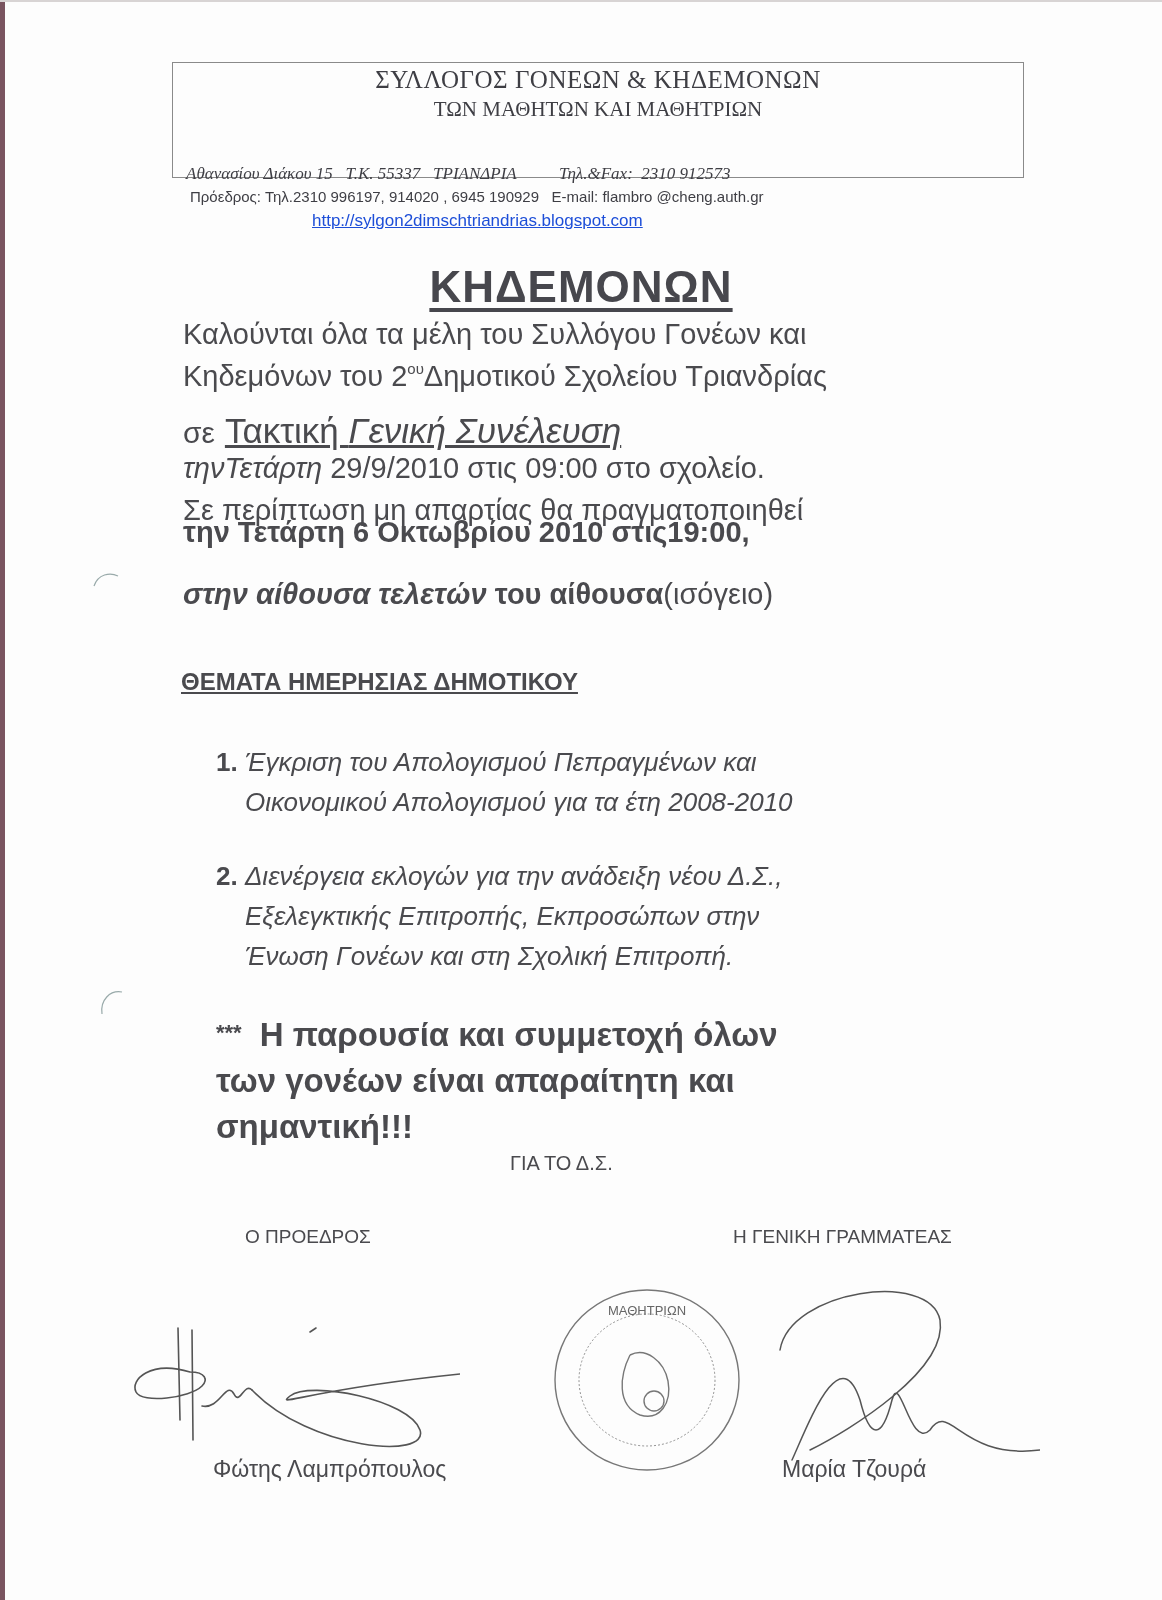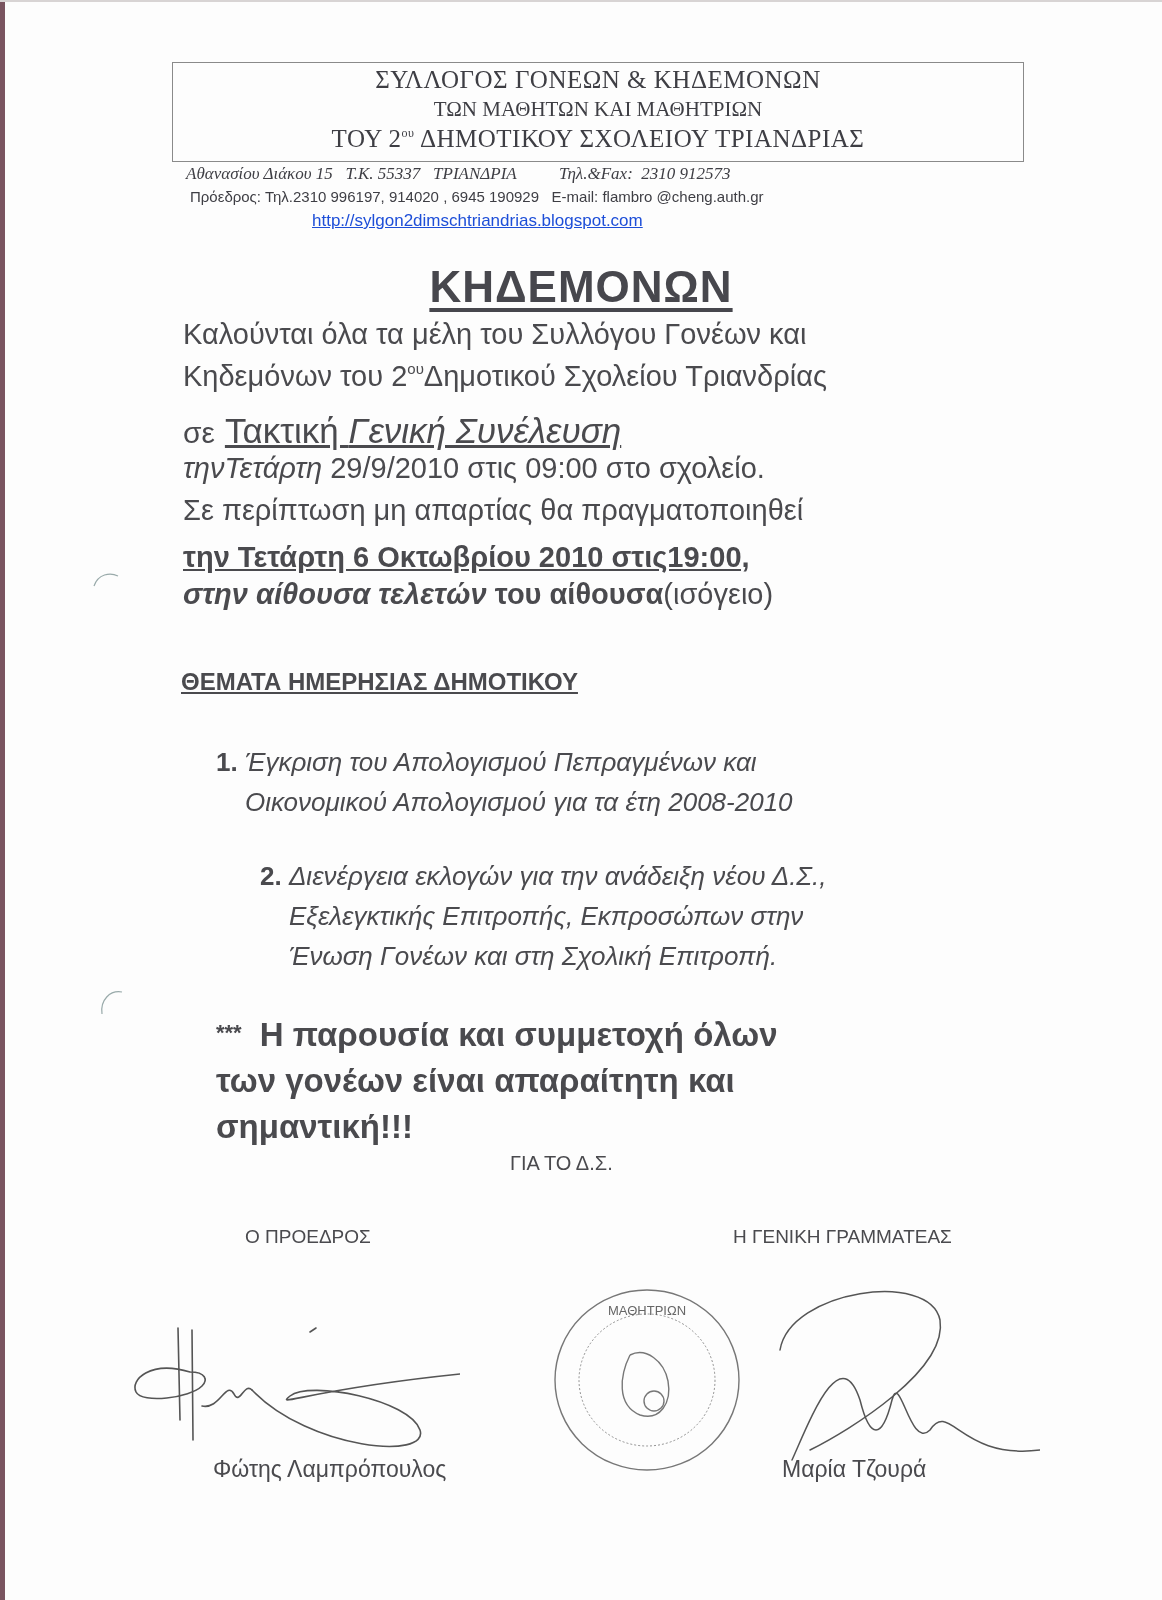--- a/index.html
+++ b/index.html
@@ -6,21 +6,21 @@
   body {
     width: 1162px; height: 1600px; position: relative; overflow: hidden;
     background: #fdfdfd;
     font-family: "Liberation Sans", sans-serif;
     color: #4a4a4e;
   }
   .edge-left { position: absolute; left: 0; top: 0; width: 5px; height: 1600px; background: #7a5560; }
   .edge-top { position: absolute; left: 0; top: 0; width: 1162px; height: 2px; background: #d8d4d4; }
 
   .header-box {
-    position: absolute; left: 172px; top: 62px; width: 852px; height: 100px;
+    position: absolute; left: 172px; top: 62px; width: 852px; height: 116px;
     border: 1px solid #8a8a8a; box-sizing: border-box;
     font-family: "Liberation Serif", serif; text-align: center; color: #3e3e44;
   }
   .header-box .l1 { font-size: 25px; position: absolute; top: 3px; left: 0; right: 0; letter-spacing: 0.5px; }
   .header-box .l2 { font-size: 21px; position: absolute; top: 34px; left: 0; right: 0; }
   .header-box .l3 { font-size: 25px; position: absolute; top: 62px; left: 0; right: 0; letter-spacing: 0.5px; }
   .sup { font-size: 12px; vertical-align: 10px; }
 
   .addr { position: absolute; top: 164px; left: 186px; font-family: "Liberation Serif", serif; font-style: italic; font-size: 17px; color: #3e3e44; white-space: pre; }
   .pres { position: absolute; top: 188px; left: 190px; font-size: 15px; color: #3e3e44; white-space: pre; }
@@ -31,32 +31,32 @@
 
   .body-line { position: absolute; left: 183px; font-size: 29px; color: #4a4a4e; white-space: nowrap; }
   .b1 { top: 318px; }
   .b2 { top: 360px; }
   .b3 { top: 404px; font-size: 30px; margin-top: 7px; }
   .b3 .big { font-size: 35px; text-decoration: underline; margin-left: 10px; }
   .b3 .it { font-style: italic; }
   .b4 { top: 452px; font-size: 29px; }
   .b4 .it { font-style: italic; }
   .b5 { top: 494px; }
-  .b6 { top: 541px; font-weight: bold; text-decoration: underline; }
+  .b6 { top: 516px; font-weight: bold; }
   .b7 { top: 578px; font-weight: bold; }
   .b7 .it { font-style: italic; }
   .b7 .norm { font-weight: normal; }
   .sup2 { font-size: 15px; vertical-align: 12px; }
 
   .agenda-h { position: absolute; top: 668px; left: 181px; font-size: 24px; font-weight: bold; color: #4a4a4e; text-decoration: underline; }
   .agenda-item { position: absolute; left: 216px; font-size: 26px; font-style: italic; color: #4a4a4e; line-height: 40px; }
   .agenda-item .num { font-weight: bold; font-style: normal; }
   .agenda-item .txt { display: inline-block; vertical-align: top; }
   .a1 { top: 742px; }
-  .a2 { top: 856px; margin-left: 44px; }
+  .a2 { top: 856px; }
 
   .closing { position: absolute; top: 1010px; left: 216px; font-size: 33px; font-weight: bold; color: #4a4a4e; line-height: 46px; }
   .closing .stars { font-size: 22px; vertical-align: 6px; margin-right: 18px; font-weight: bold; }
   .for-board { position: absolute; top: 1152px; left: 510px; font-size: 20px; color: #4a4a4e; }
 
   .role { position: absolute; top: 1226px; font-size: 19px; color: #4a4a4e; }
   .role-left { left: 245px; }
   .role-right { left: 733px; }
   .name { position: absolute; top: 1456px; font-size: 23px; color: #4a4a4e; }
   .name-left { left: 213px; }
@@ -67,21 +67,20 @@
 </style>
 </head>
 <body>
 
 <div class="edge-left"></div>
 <div class="edge-top"></div>
 
 <div class="header-box">
   <div class="l1">ΣΥΛΛΟΓΟΣ ΓΟΝΕΩΝ &amp; ΚΗΔΕΜΟΝΩΝ</div>
   <div class="l2">ΤΩΝ ΜΑΘΗΤΩΝ ΚΑΙ ΜΑΘΗΤΡΙΩΝ</div>
-  <div class="l3"><span>ΤΟΥ 2</span><span class="sup">ου</span><span> ΔΗΜΟΤΙΚΟΥ ΣΧΟΛΕΙΟΥ ΤΡΙΑΝΔΡΙΑΣ</span></div>
 </div>
 
 <div class="addr">Αθανασίου Διάκου 15   Τ.Κ. 55337   ΤΡΙΑΝΔΡΙΑ          Τηλ.&amp;Fax:  2310 912573</div>
 <div class="pres">Πρόεδρος: Τηλ.2310 996197, 914020 , 6945 190929   E-mail: flambro @cheng.auth.gr</div>
 <div class="url">http://sylgon2dimschtriandrias.blogspot.com</div>
 
 <div class="title"><span>ΚΗΔΕΜΟΝΩΝ</span></div>
 
 <div class="body-line b1">Καλούνται όλα τα μέλη του Συλλόγου Γονέων και</div>
 <div class="body-line b2"><span>Κηδεμόνων του 2</span><span class="sup2">ου</span><span>Δημοτικού Σχολείου Τριανδρίας</span></div>

